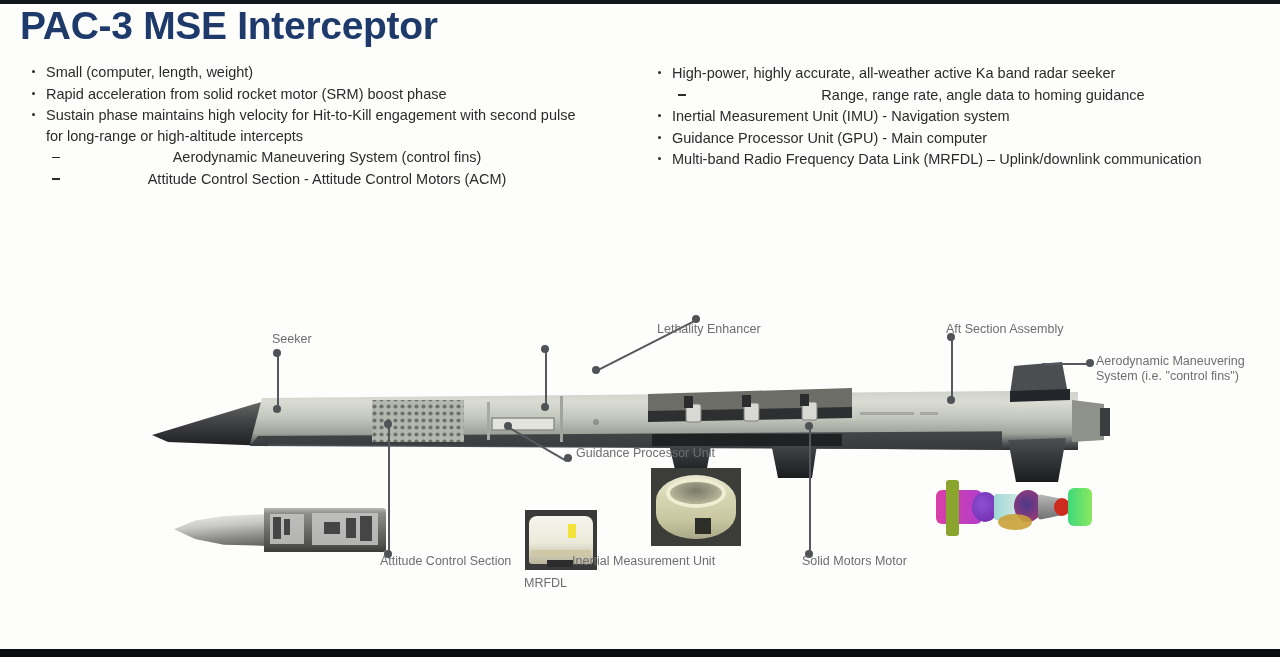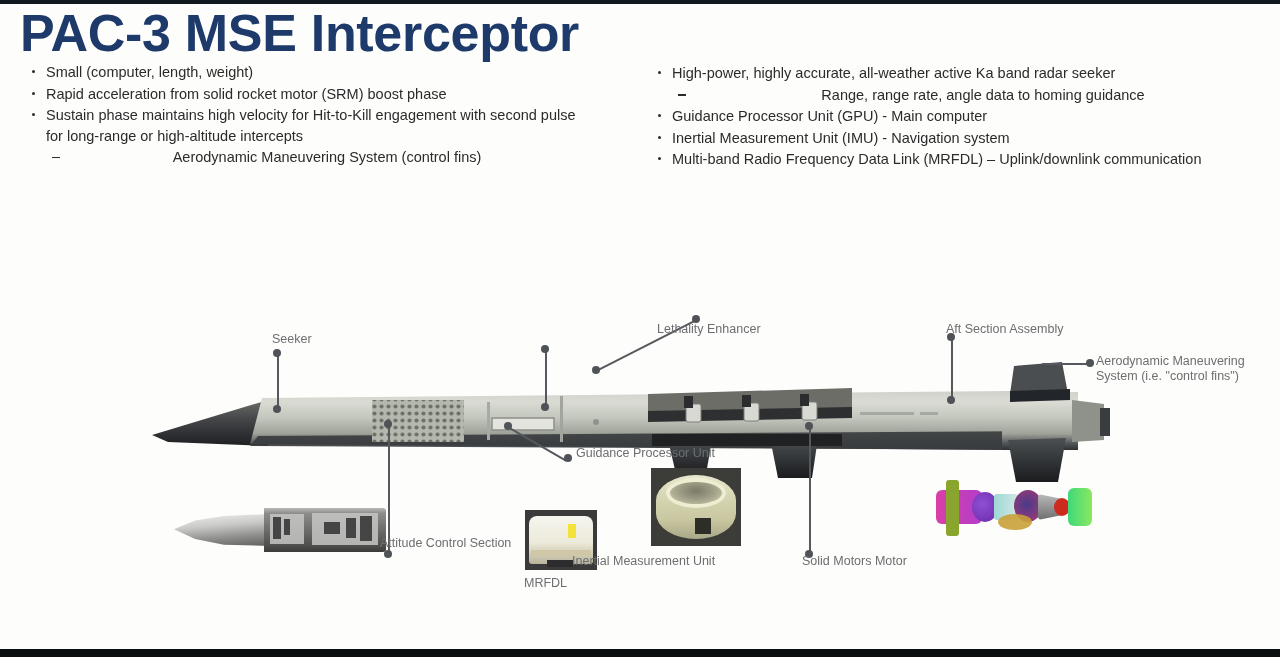--- a/index.html
+++ b/index.html
@@ -11,21 +11,21 @@
     position:relative;
   }
   .slide{position:absolute;inset:0;background:#fdfdfc;}
 
   .edge-top{position:absolute;left:0;top:0;width:1280px;height:4px;background:#121820;}
   .edge-bottom{position:absolute;left:0;bottom:0;width:1280px;height:8px;background:#0c0f12;}
 
   
   .title{
     position:absolute;left:20px;top:6px;
-    font-size:52px;font-weight:bold;color:#1d3a6b;
+    font-size:39px;font-weight:bold;color:#1d3a6b;
     letter-spacing:-0.3px;line-height:1.05;
   }
 
   
   .col{position:absolute;color:#2b2b2b;font-size:14.5px;line-height:20.5px;}
   .col-left{left:24px;top:62px;width:560px;}
   .col-right{left:650px;top:63px;width:620px;}
 
   .b{position:relative;padding-left:22px;margin-bottom:1px;}
   .b::before{
@@ -108,27 +108,28 @@
 
   <div class="edge-top"></div>
 
   <div class="title">PAC-3 MSE Interceptor</div>
 
   <div class="col col-left">
     <div class="b">Small (computer, length, weight)</div>
     <div class="b">Rapid acceleration from solid rocket motor (SRM) boost phase</div>
     <div class="b">Sustain phase maintains high velocity for Hit-to-Kill engagement with second pulse for long-range or high-altitude intercepts</div>
     <div class="sb">Aerodynamic Maneuvering System (control fins)</div>
+    <div class="sb">Attitude Control Section - Attitude Control Motors (ACM)</div>
   </div>
 
   <div class="col col-right">
     <div class="b">High-power, highly accurate, all-weather active Ka band radar seeker</div>
     <div class="sb">Range, range rate, angle data to homing guidance</div>
+    <div class="b">Inertial Measurement Unit (IMU) - Navigation system</div>
     <div class="b">Guidance Processor Unit (GPU) - Main computer</div>
-    <div class="b">Inertial Measurement Unit (IMU) - Navigation system</div>
     <div class="b">Multi-band Radio Frequency Data Link (MRFDL) – Uplink/downlink communication</div>
   </div>
 
   <div class="diagram">
 
     <svg class="missile" viewBox="0 0 1280 429">
       <defs>
         <linearGradient id="bodyG" x1="0" y1="0" x2="0" y2="1">
           <stop offset="0%" stop-color="#cfd2cb"></stop>
           <stop offset="18%" stop-color="#dadcd4"></stop>
@@ -273,21 +274,21 @@
     <div class="lbl" style="left:524px;top:348px;text-align:center;">MRFDL</div>
 
     <div class="lbl" style="left:657px;top:94px;">Lethality Enhancer</div>
 
     <div class="lbl" style="left:946px;top:94px;">Aft Section Assembly</div>
 
     <div class="lbl wrap" style="left:1096px;top:126px;width:168px;">Aerodynamic Maneuvering System (i.e. "control fins")</div>
 
     <div class="lbl" style="left:576px;top:218px;">Guidance Processor Unit</div>
 
-    <div class="lbl" style="left:380px;top:308px;">Attitude Control Section</div>
+    <div class="lbl" style="left:380px;top:326px;">Attitude Control Section</div>
 
     <div class="lbl" style="left:572px;top:326px;">Inertial Measurement Unit</div>
 
     <div class="lbl" style="left:802px;top:326px;">Solid Motors Motor</div>
   </div>
 
   <div class="edge-bottom"></div>
 </div>
 
 </body></html>

